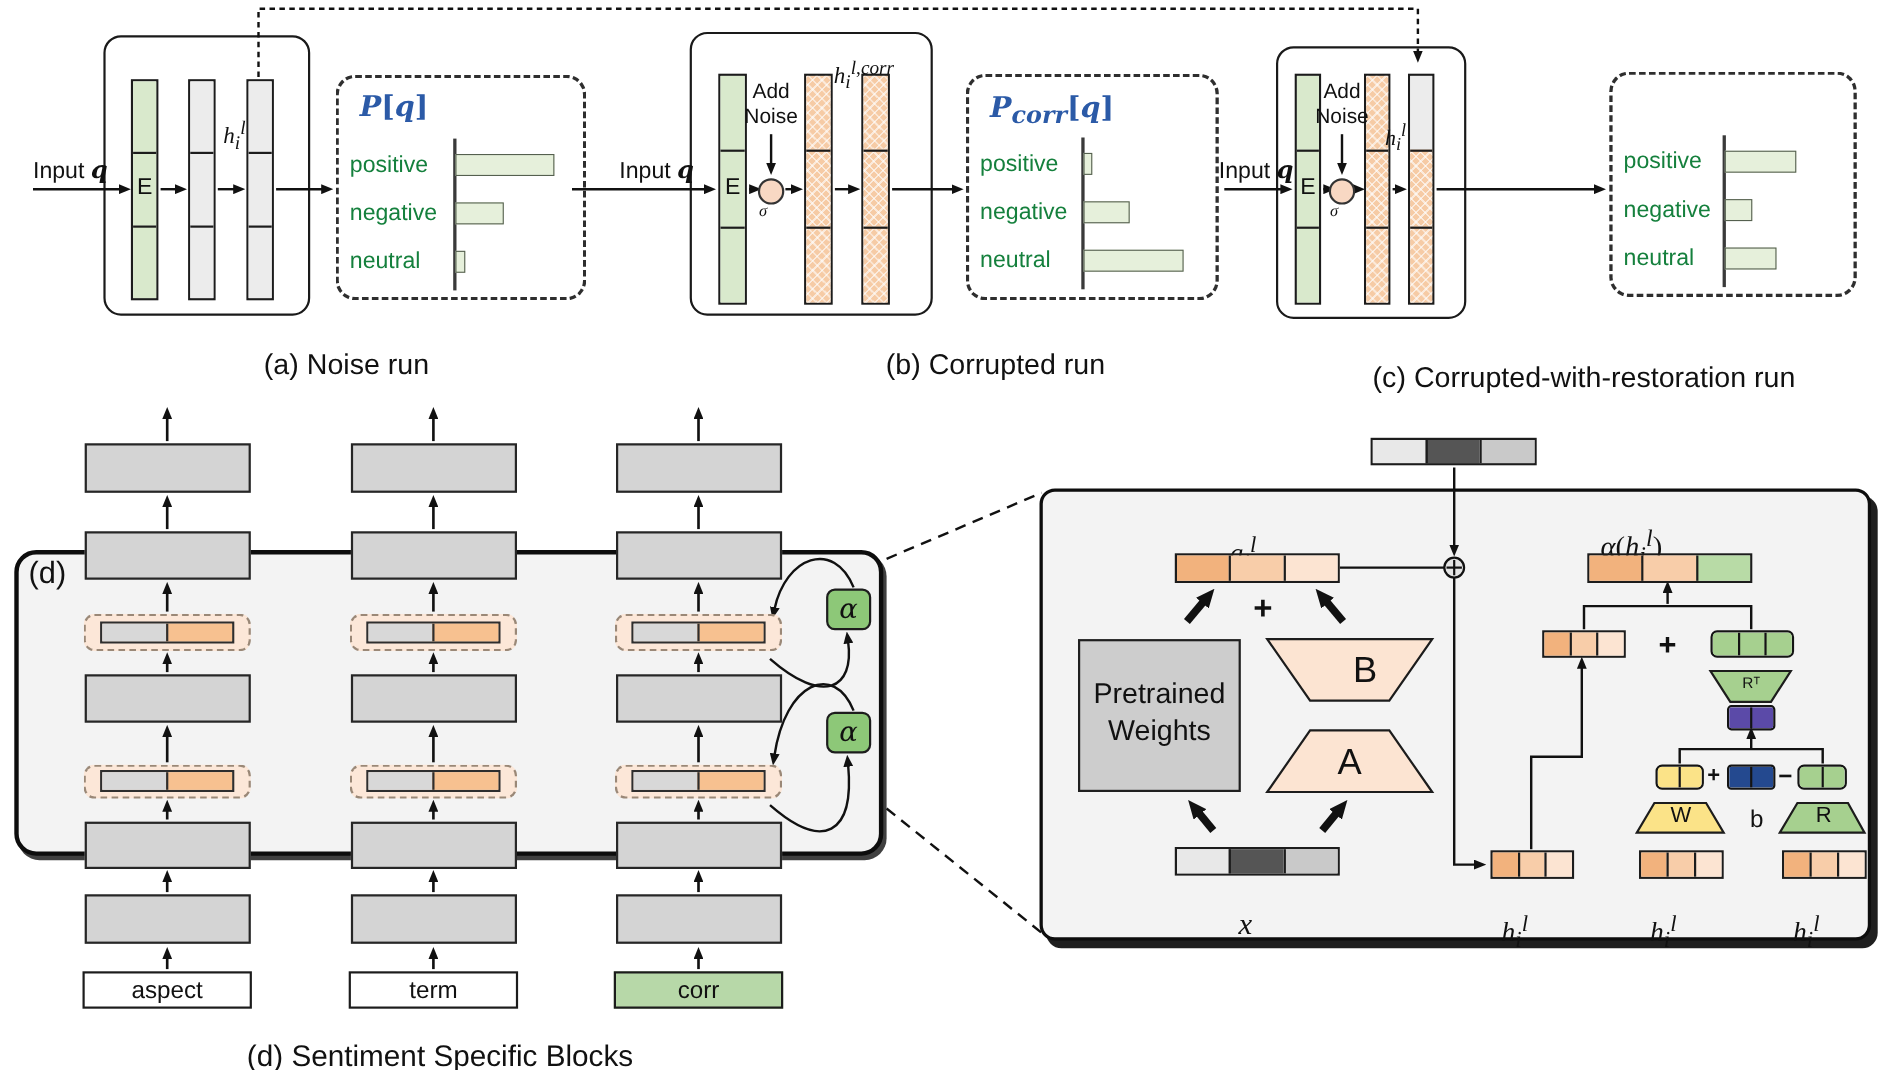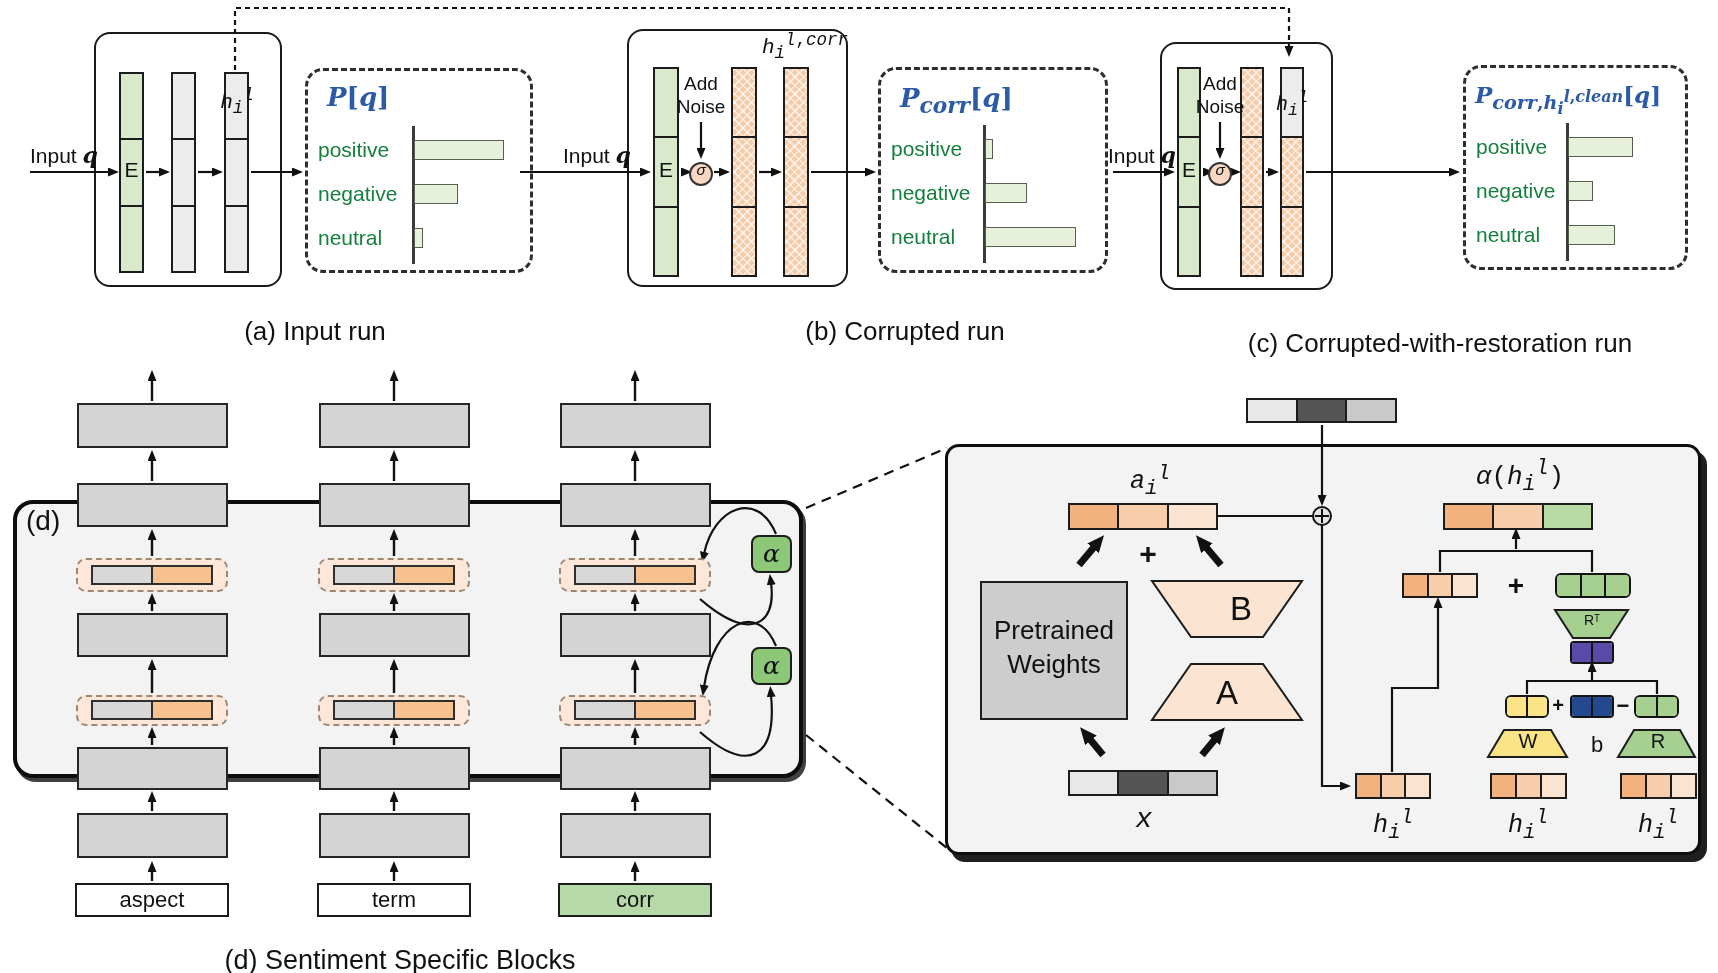--- a/index.html
+++ b/index.html
@@ -10,22 +10,22 @@
   .panelbox{position:absolute;background:#fff;border:2.5px solid #1a1a1a;border-radius:16px;}
   .dashbox{position:absolute;background:#fff;border:3px dashed #2e2e2e;border-radius:18px;}
   .vcol{position:absolute;display:flex;flex-direction:column;border:2px solid #1c1c1c;}
   .seg{flex:1;border-top:2px solid #1c1c1c;}
   .seg:first-child{border-top:0;}
   .green{background:var(--green_column);}
   .gray{background:var(--column_gray);}
   .hatch{background-color:var(--hatch_orange);
     background-image:repeating-linear-gradient(45deg,rgba(255,255,255,.6) 0 1.5px,transparent 1.5px 6px),
                      repeating-linear-gradient(135deg,rgba(255,255,255,.6) 0 1.5px,transparent 1.5px 6px);}
-  .mathlab{position:absolute;font-family:Liberation Mono, monospace;font-style:normal;
-           text-align:center;}
+  .mathlab{position:absolute;font-family:Liberation Serif, serif;font-style:normal;
+           text-align:left;margin-top:21px;}
   .mathlab i{font-style:italic;}
   .ctitle{position:absolute;font-family:"DejaVu Serif","Liberation Serif",serif;color:var(--title_blue);
           font-weight:bold;}
   .chart{position:absolute;}
   .caxis{position:absolute;width:2.5px;background:#3a3a3a;}
   .crow{position:absolute;left:0;width:100%;height:24px;}
   .clabel{position:absolute;left:13px;top:0;font-size:21px;line-height:24px;color:#15803d;}
   .cbar{position:absolute;top:2px;height:20px;background:var(--chart_bar_green);
         border:1.5px solid var(--chart_bar_border);}
   .bigpanel{position:absolute;background:var(--panel_gray);}
@@ -220,21 +220,21 @@
         </div>
         <div class="crow" style="top: 114px;">
           <span class="clabel">negative</span>
           <div class="cbar" style="left: 109px; width: 44px;"></div>
         </div>
         <div class="crow" style="top: 158px;">
           <span class="clabel">neutral</span>
           <div class="cbar" style="left: 109px; width: 9px;"></div>
         </div>
       </div>
-    <div class="caption" style="left:130px;top:316px;width:370px;">(a) Input run</div>
+    <div class="caption" style="left:130px;top:316px;width:370px;">(a) Noise run</div>
 
     <div class="vcol" style="left:653px;top:67px;width:26px;height:210px;">
       <div class="seg green"></div>
         <div class="seg green"></div>
         <div class="seg green"></div>
     </div>
     <div class="vcol" style="left:731px;top:67px;width:26px;height:210px;">
       <div class="seg hatch"></div>
         <div class="seg hatch"></div>
         <div class="seg hatch"></div>
@@ -291,21 +291,20 @@
     <div class="mathlab" style="left:1259px;top:88px;width:66px;font-size:20px;"><i>h</i><sub><i>i</i></sub><sup><i>l</i></sup></div>
     <div class="lab" style="left:1178px;top:72px;width:84px;text-align:center;font-size:19px;line-height:23px;">
       <div>Add</div>
         <div>Noise</div>
     </div>
     <div class="mathlab" style="left:1209px;top:163px;width:22px;font-size:15px;font-style:italic;">σ</div>
     <div class="inputlab" style="left:1108px;top:142px;">
       <span>Input</span> <span class="q">q</span>
     </div>
     <div class="chart" style="left:1463px;top:65px;width:225px;height:205px;">
-      <div class="ctitle" style="left:12px;top:16px;font-size:23px;"><i>P</i><sub><i>corr</i>,<i>h</i><sub><i>i</i></sub><sup><i>l</i>,<i>clean</i></sup></sub>[<i>q</i>]</div>
       <div class="caxis" style="left:103px;top:58px;height:138px;"></div>
     <div class="crow" style="top: 70px;">
           <span class="clabel">positive</span>
           <div class="cbar" style="left: 105px; width: 65px;"></div>
         </div>
         <div class="crow" style="top: 114px;">
           <span class="clabel">negative</span>
           <div class="cbar" style="left: 105px; width: 25px;"></div>
         </div>
         <div class="crow" style="top: 158px;">

